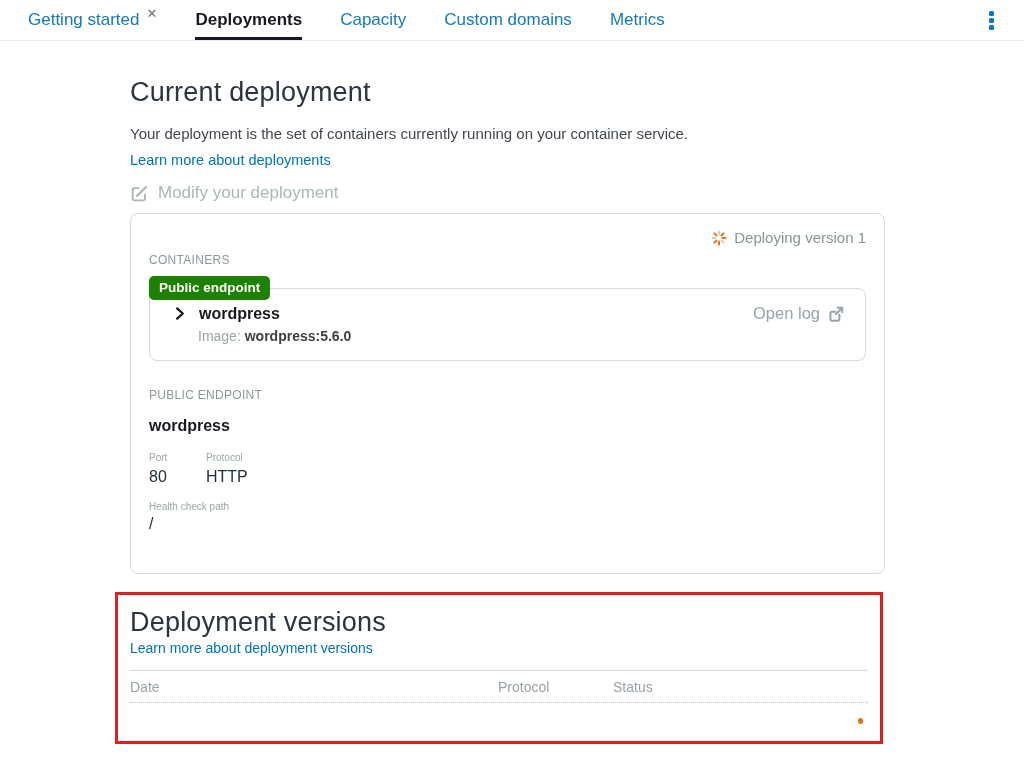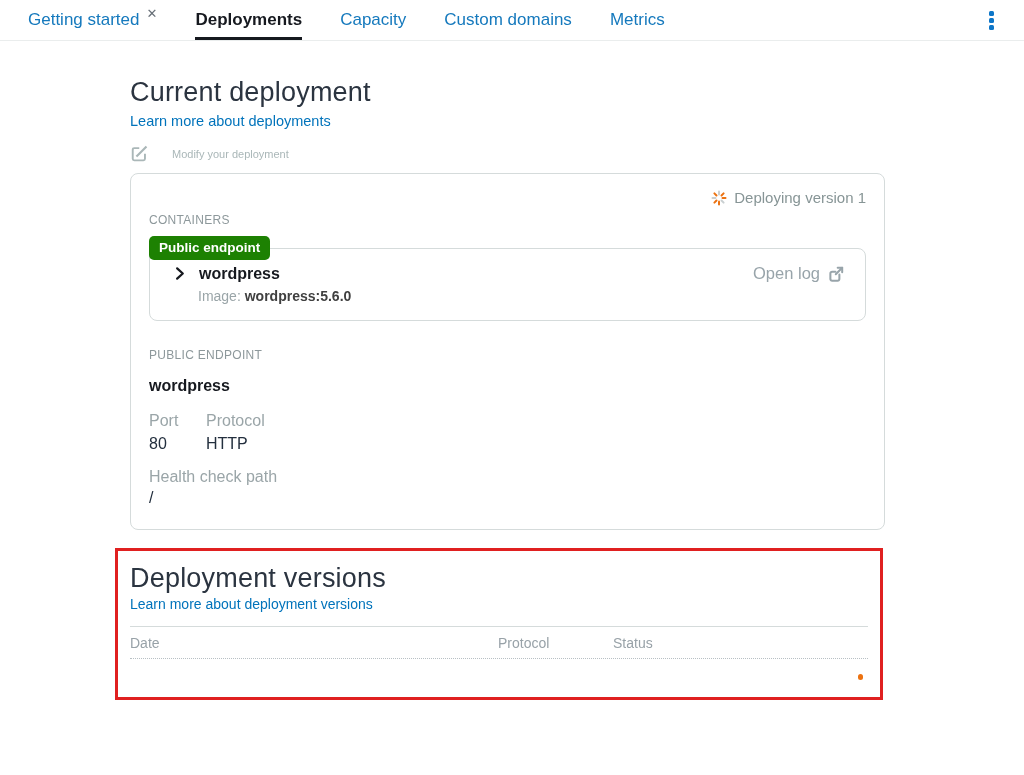--- a/index.html
+++ b/index.html
@@ -17,26 +17,26 @@
   .kebab-blue { margin-left: auto; display: flex; flex-direction: column; gap: 2px;
     justify-content: center; padding: 0 6px; cursor: pointer; }
   .kebab-blue i { width: 5px; height: 5px; background: #0d76c8; border-radius: 1.5px; display: block; }
 
   
   .main { margin-left: 130px; width: 755px; }
   .h1 { margin-top: 36px; font-size: 27px; font-weight: 300; color: #2b3440; letter-spacing: 0.2px; }
   .desc { margin-top: 13px; font-size: 15px; color: #414750; line-height: 26px; }
   .link { display: inline-block; margin-top: 5px; font-size: 14.5px; color: #0073bb;
     text-decoration: none; cursor: pointer; }
-  .modify { display: flex; align-items: center; gap: 23px; margin-top: 14px; font-size: 11px;
+  .modify { display: flex; align-items: center; gap: 9px; margin-top: 14px; font-size: 17px;
     color: #aab7b8; cursor: not-allowed; }
 
   
   .card { position: relative; margin-top: 10px; border: 1px solid #d5dbdb; border-radius: 8px;
-    padding: 14px 18px 22px 18px; }
+    padding: 14px 18px 40px 18px; }
   .card-status { position: absolute; top: 15px; right: 18px; display: flex; align-items: center;
     gap: 7px; font-size: 15px; color: #879596; }
   .microlabel { font-size: 12px; color: #8d989b; letter-spacing: 0.3px; }
   .lbl-containers { margin-top: 25px; }
   .badge { position: relative; z-index: 1; display: inline-block; background: #1d8102;
     color: #ffffff; font-size: 13.5px; font-weight: 700; padding: 4px 10px 5px; border-radius: 5px;
     margin-top: 9px; }
   .innerbox { margin-top: -12px; border: 1px solid #d5dbdb; border-radius: 8px;
     padding: 15px 20px 16px 22px; }
   .inner-row { display: flex; align-items: center; }
@@ -44,21 +44,21 @@
   .cname { margin-left: 12px; font-size: 16px; font-weight: 700; color: #16191f; }
   .openlog { margin-left: auto; display: flex; align-items: center; gap: 7px; font-size: 16.5px;
     color: #98a4aa; cursor: pointer; }
   .image-line { margin: 5px 0 0 26px; font-size: 14px; }
   .image-line .k { color: #9aa5a8; }
   .image-line .v { color: #404040; font-weight: 600; }
   .lbl-pe { margin-top: 27px; }
   .ep-name { margin-top: 15px; font-size: 16px; font-weight: 700; color: #16191f; }
   .pp { display: flex; margin-top: 17px; }
   .pp .col1 { width: 57px; }
-  .kv-label { font-size: 16px; color: #9aa5a8; }
+  .kv-label { font-size: 10px; color: #9aa5a8; }
   .kv-value { margin-top: 5px; font-size: 16px; color: #232f3e; }
   .health { margin-top: 15px; }
   .slash { margin-top: 3px; font-size: 16px; color: #232f3e; }
 
   
   .redbox { width: 768px; margin: 18px 0 0 -15px; border: 3px solid #e02020;
     padding: 10px 12px 0 12px; }
   .redbox .h1 { margin-top: 2px; }
   .desc2 { margin-top: 11px; font-size: 15px; color: #414750; line-height: 26px; }
   .redbox .link { margin-top: 2px; font-size: 14px; }
@@ -99,20 +99,21 @@
       <i></i>
       <i></i>
       <i></i>
     </div>
 </div>
 
 <div class="main">
 
   
   <div class="h1">Current deployment</div>
+  <div class="desc">Your deployment is the set of containers currently running on your container service.</div>
   <a class="link">Learn more about deployments</a>
 
   <div class="modify">
     <span>
       <svg width="19" height="19" viewBox="0 0 16 16" fill="none" stroke="#aab7b8" stroke-width="1.6">
         <path d="M12.6 8.2v4.3c0 .7-.6 1.3-1.3 1.3H3.6c-.7 0-1.3-.6-1.3-1.3V4.8c0-.7.6-1.3 1.3-1.3h4.2"></path>
         <path d="M6.3 9.7 13.9 2.1M6.3 9.7l-.9.9.9-.9z" stroke-width="1.8"></path>
       </svg>
     </span>
     <span>Modify your deployment</span>

